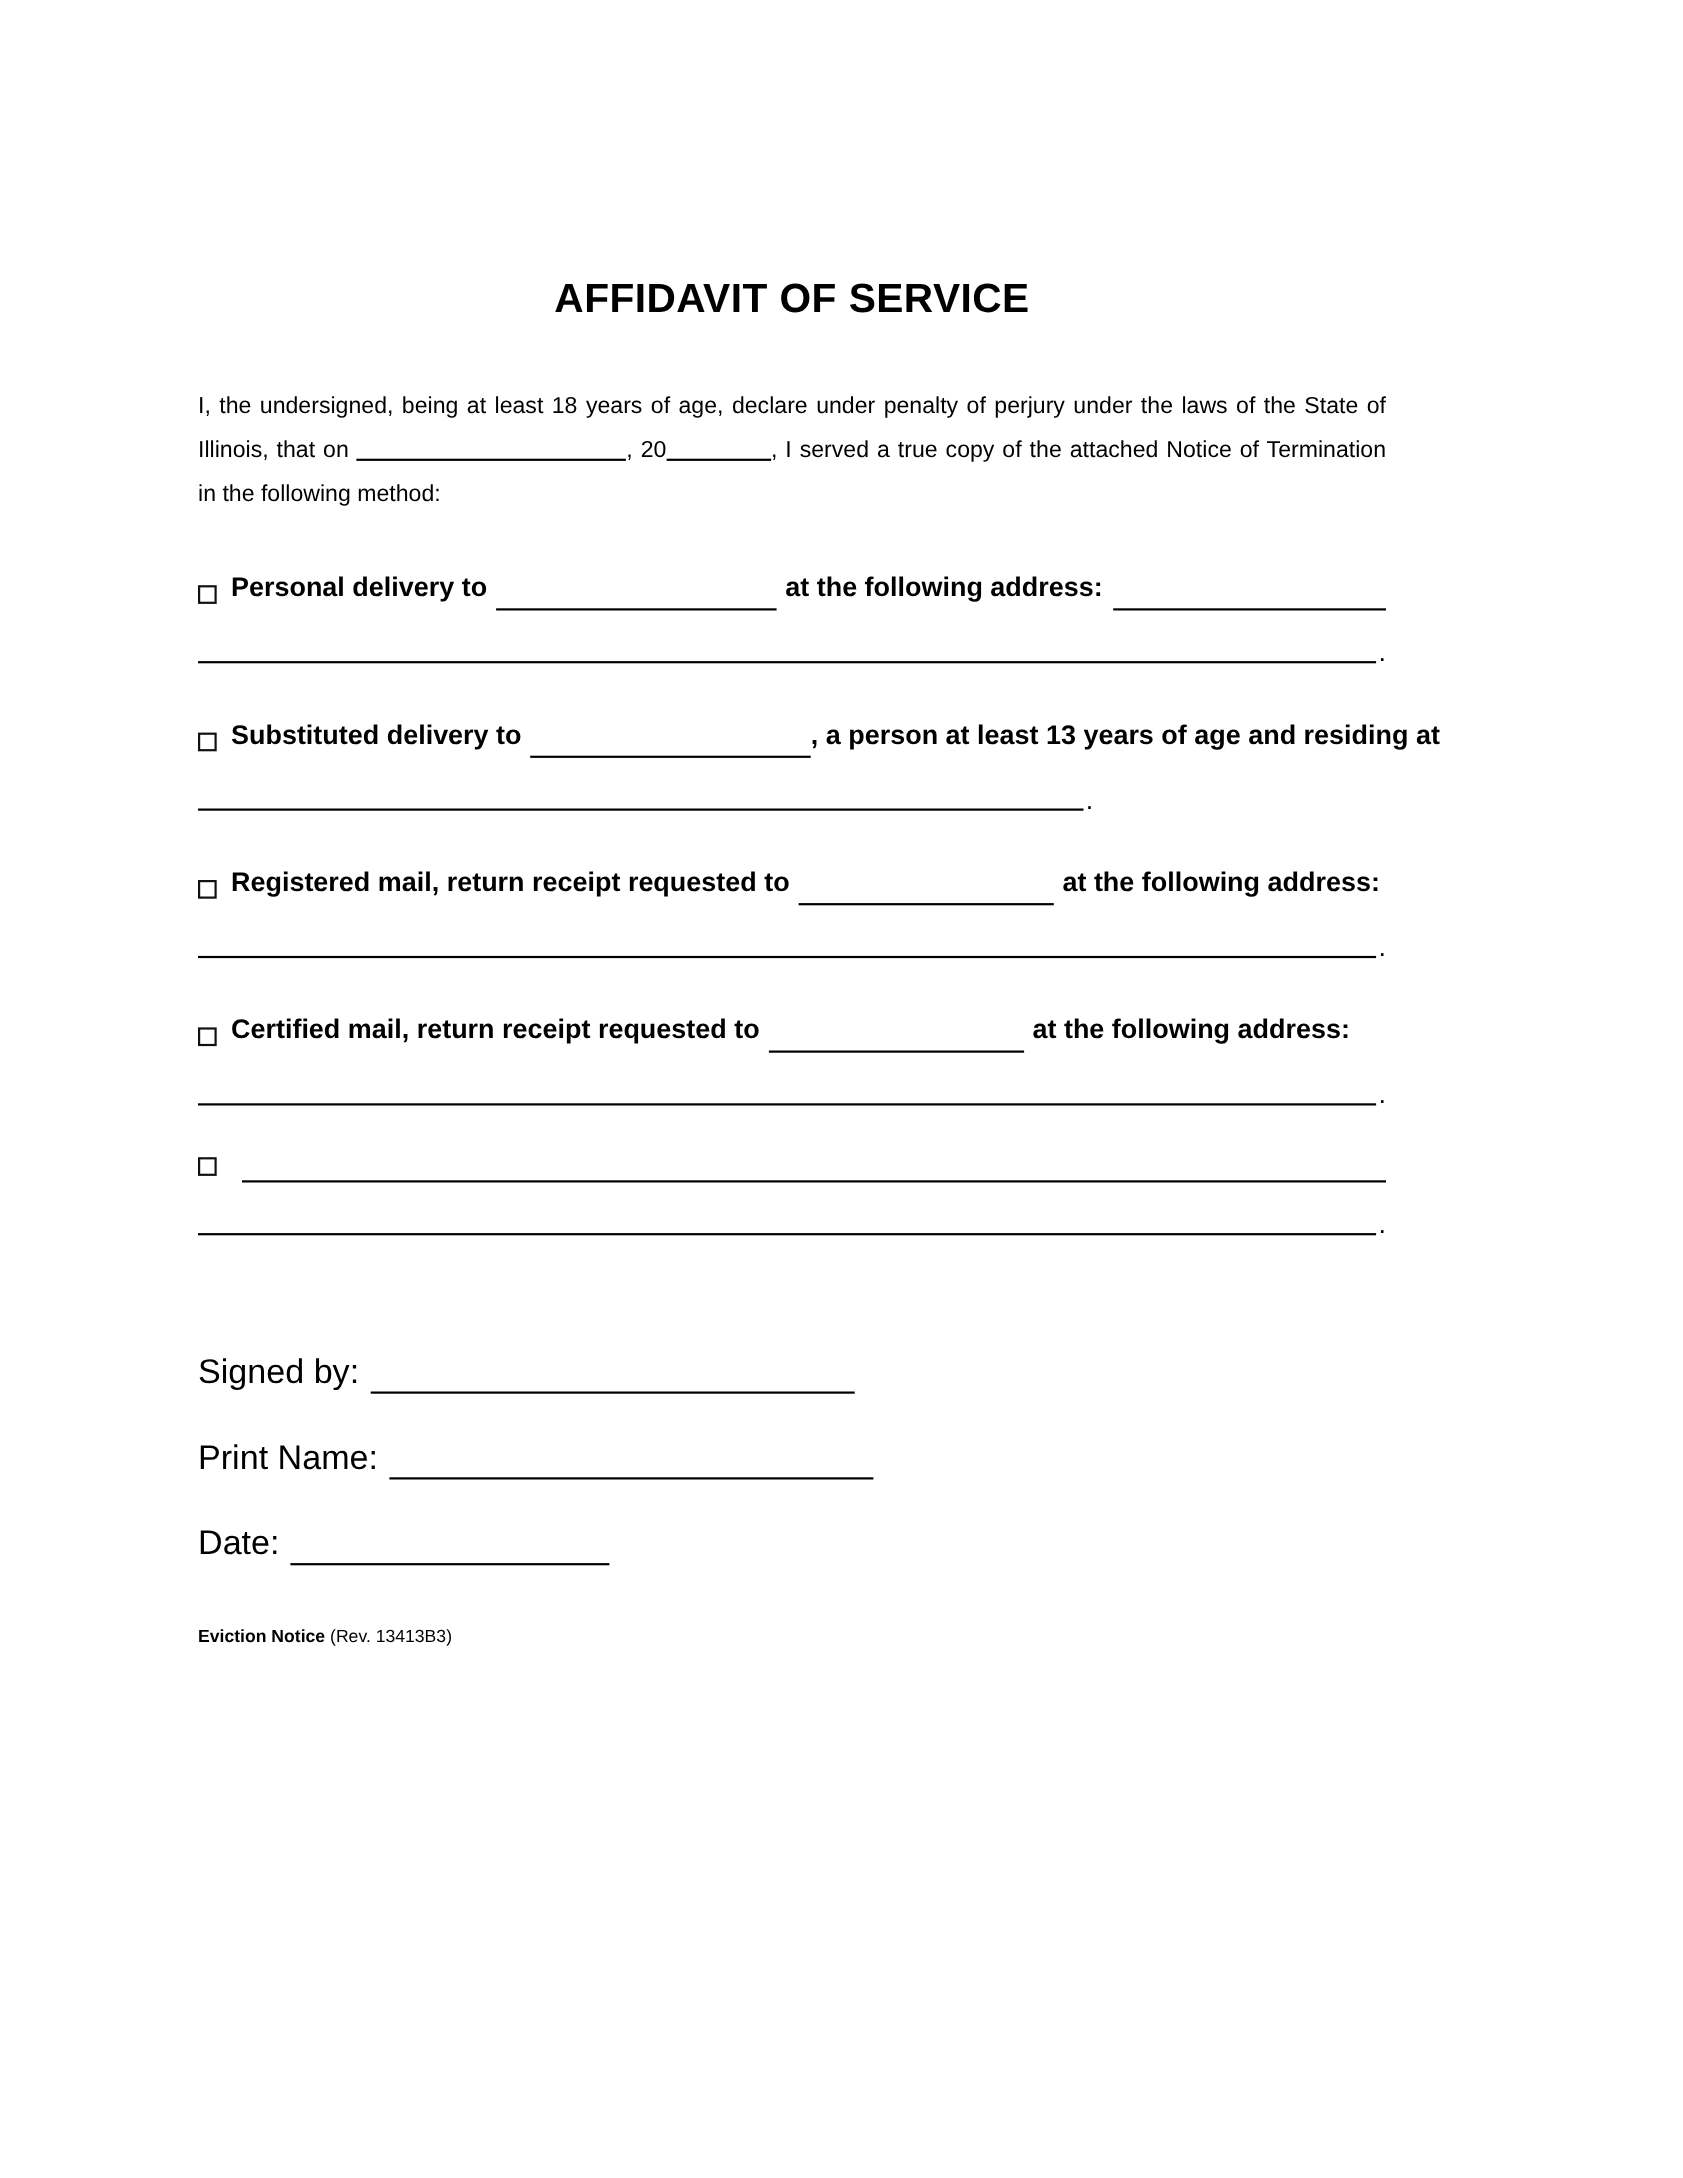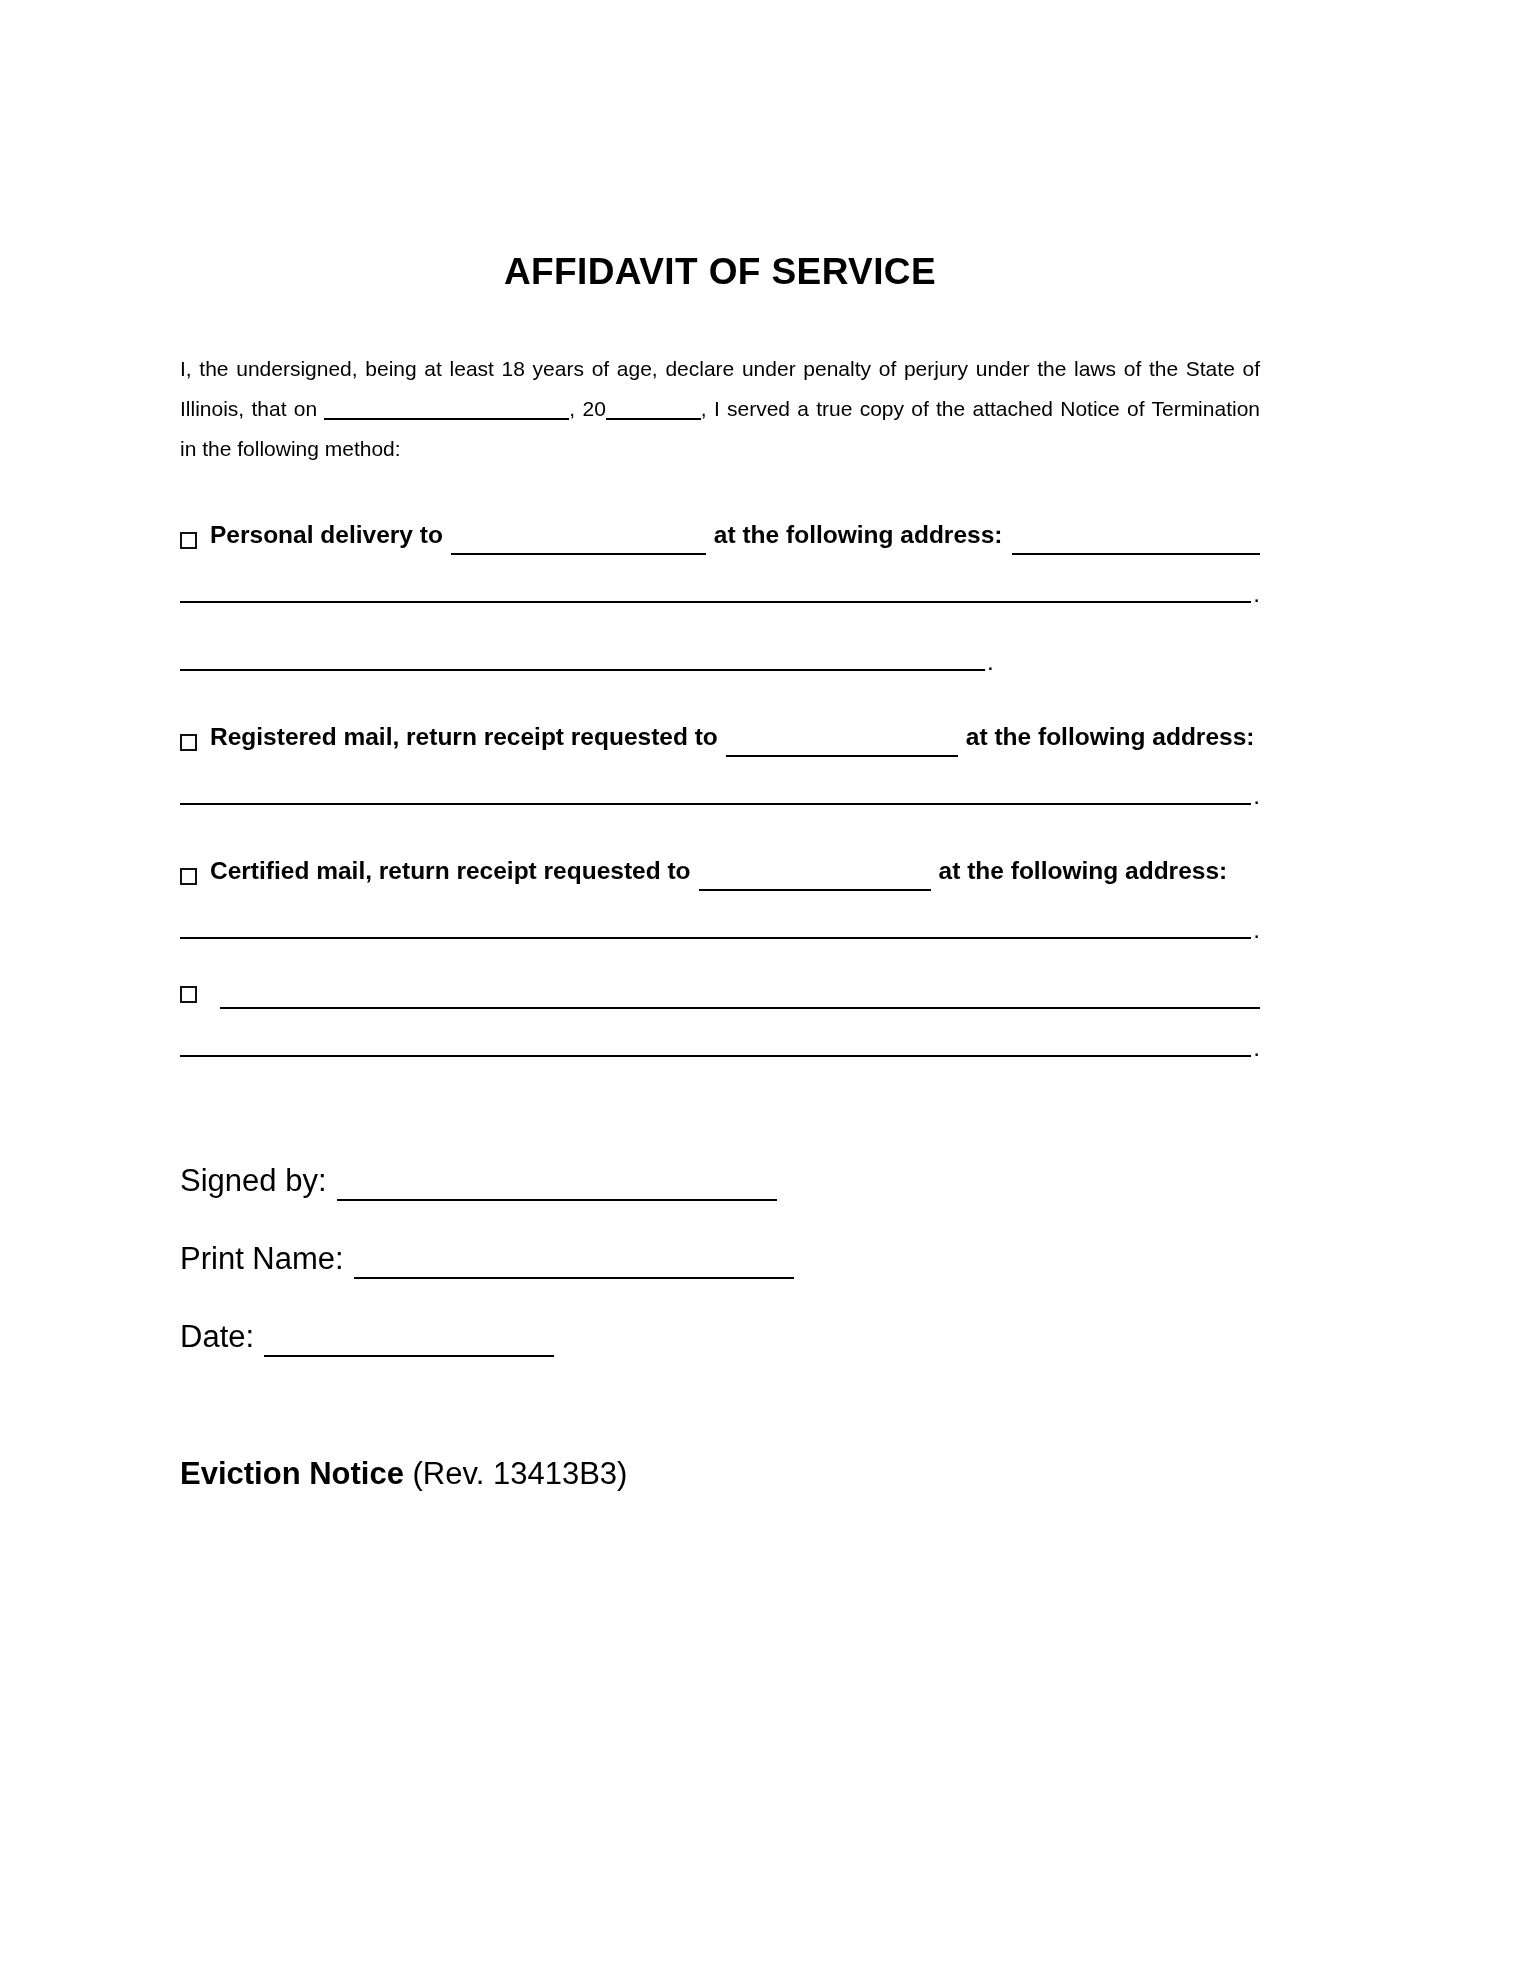--- a/index.html
+++ b/index.html
@@ -135,22 +135,22 @@
   .signrow .srule {
     border-bottom: 2.4px solid #000;
     height: 22px;
     margin-left: 10px;
     flex: 0 0 auto;
   }
 
   .footer {
     position: absolute;
     left: 180px;
-    bottom: 103px;
-    font-size: 31px;
+    bottom: 88px;
+    font-size: 16px;
     line-height: 30px;
     white-space: nowrap;
   }
   .footer .fbold { font-weight: bold; }
 </style>
 </head>
 <body>
 
 <div class="page">
 
@@ -175,20 +175,26 @@
           <span class="tail">at the following address:</span>
           <span class="growrule"></span>
         </div>
         <div class="cont">
           <span class="contrule"></span>
           <span class="dot">.</span>
         </div>
       </div>
 
       <div class="method">
+        <div class="line1">
+          <span class="chk"></span>
+          <span class="mlabel">Substituted delivery to</span>
+          <span class="flexrule" style="width:255px;margin-right:0"></span>
+          <span class="tail">, a person at least 13 years of age and residing at</span>
+        </div>
         <div class="cont">
           <span class="contrule fixed" style="width:805px"></span>
           <span class="dot">.</span>
         </div>
       </div>
 
       <div class="method">
         <div class="line1">
           <span class="chk"></span>
           <span class="mlabel">Registered mail, return receipt requested to</span>

